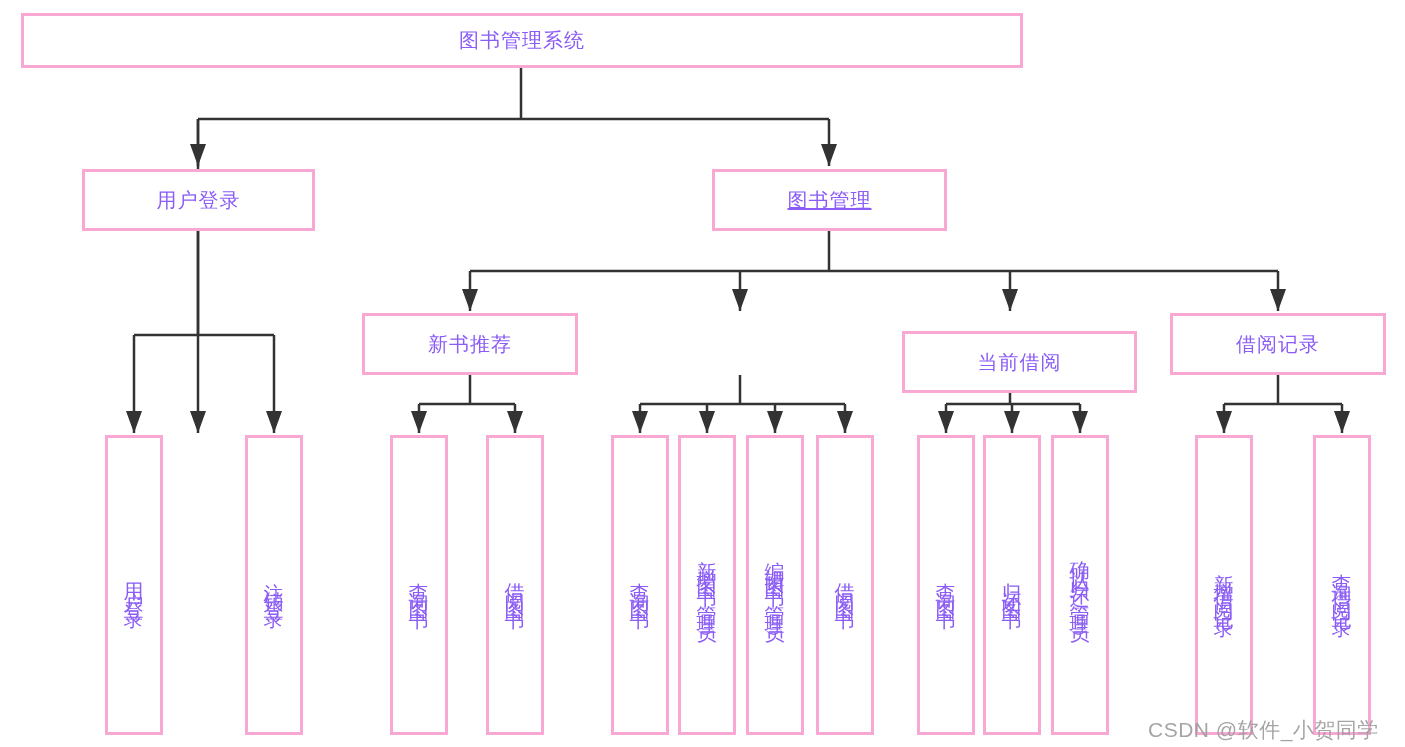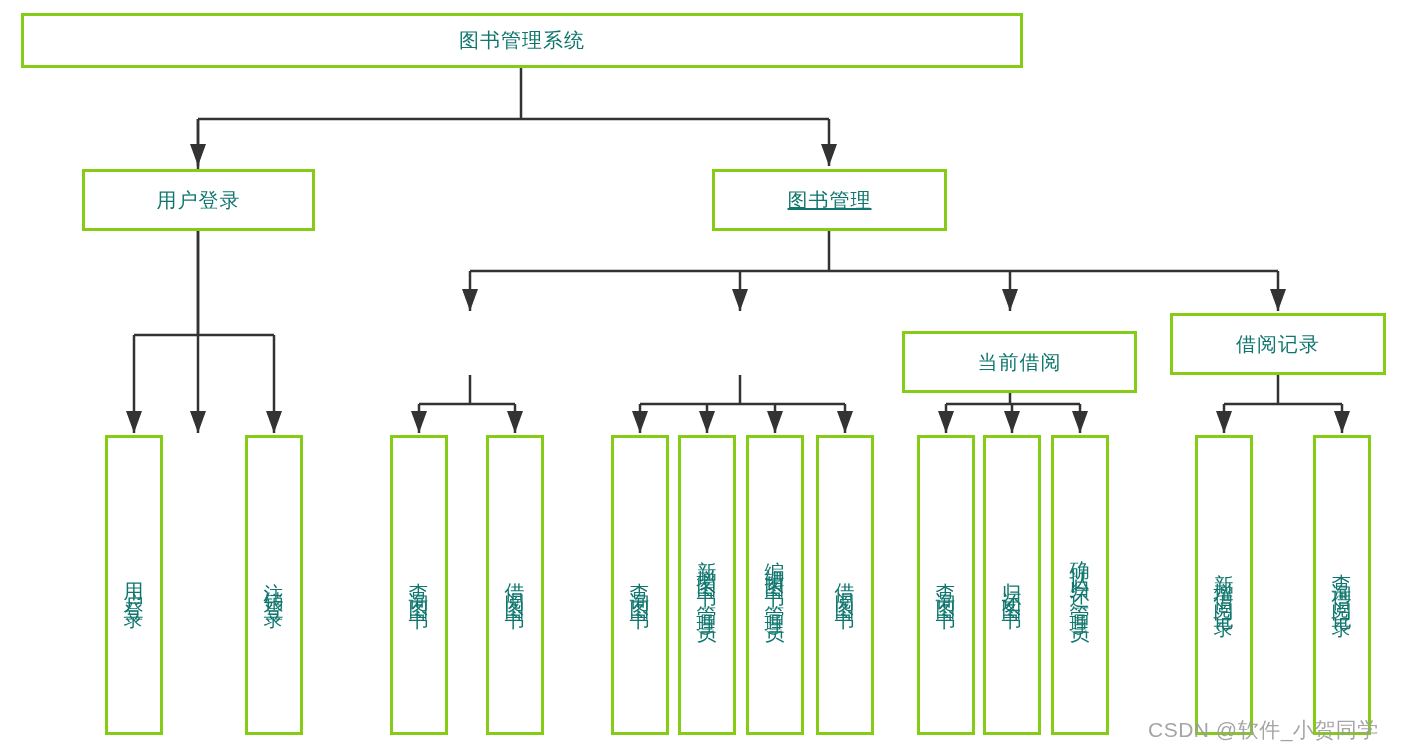--- a/index.html
+++ b/index.html
@@ -19,22 +19,22 @@
     position: absolute;
     left: 0; top: 0;
     width: 1405px;
     height: 747px;
     z-index: 1;
   }
   .node {
     position: absolute;
     box-sizing: border-box;
     background: #ffffff;
-    border: 3px solid #84cc16;
-    color: #0f766e;
+    border: 3px solid #f9a8d4;
+    color: #8b5cf6;
     display: flex;
     align-items: center;
     justify-content: center;
     z-index: 2;
     font-size: 20px;
     letter-spacing: 1px;
   }
   .node.h-node {
     text-align: center;
   }
@@ -105,20 +105,21 @@
       <path d="M1224,404 V433" marker-end="url(#arrow)"></path>
       <path d="M1342,404 V433" marker-end="url(#arrow)"></path>
     </g>
   </svg>
 
   <div class="node h-node" style="left:21px; top:13px; width:1002px; height:55px;">图书管理系统</div>
 
   <div class="node h-node" style="left:82px; top:169px; width:233px; height:62px;">用户登录</div>
   <div class="node h-node" style="left:712px; top:169px; width:235px; height:62px;text-decoration:underline;">图书管理</div>
 
+  <div class="node h-node" style="left:362px; top:313px; width:216px; height:62px;">新书推荐</div>
   <div class="node h-node" style="left:902px; top:331px; width:235px; height:62px;">当前借阅</div>
   <div class="node h-node" style="left:1170px; top:313px; width:216px; height:62px;">借阅记录</div>
 
   <div class="node v-node" style="left:105px; top:435px; width:58px; height:300px;">用户登录</div>
   <div class="node v-node" style="left:245px; top:435px; width:58px; height:300px;">注销登录</div>
 
   <div class="node v-node" style="left:390px; top:435px; width:58px; height:300px;">查询图书</div>
   <div class="node v-node" style="left:486px; top:435px; width:58px; height:300px;">借阅图书</div>
 
   <div class="node v-node" style="left:611px; top:435px; width:58px; height:300px;">查询图书</div>

